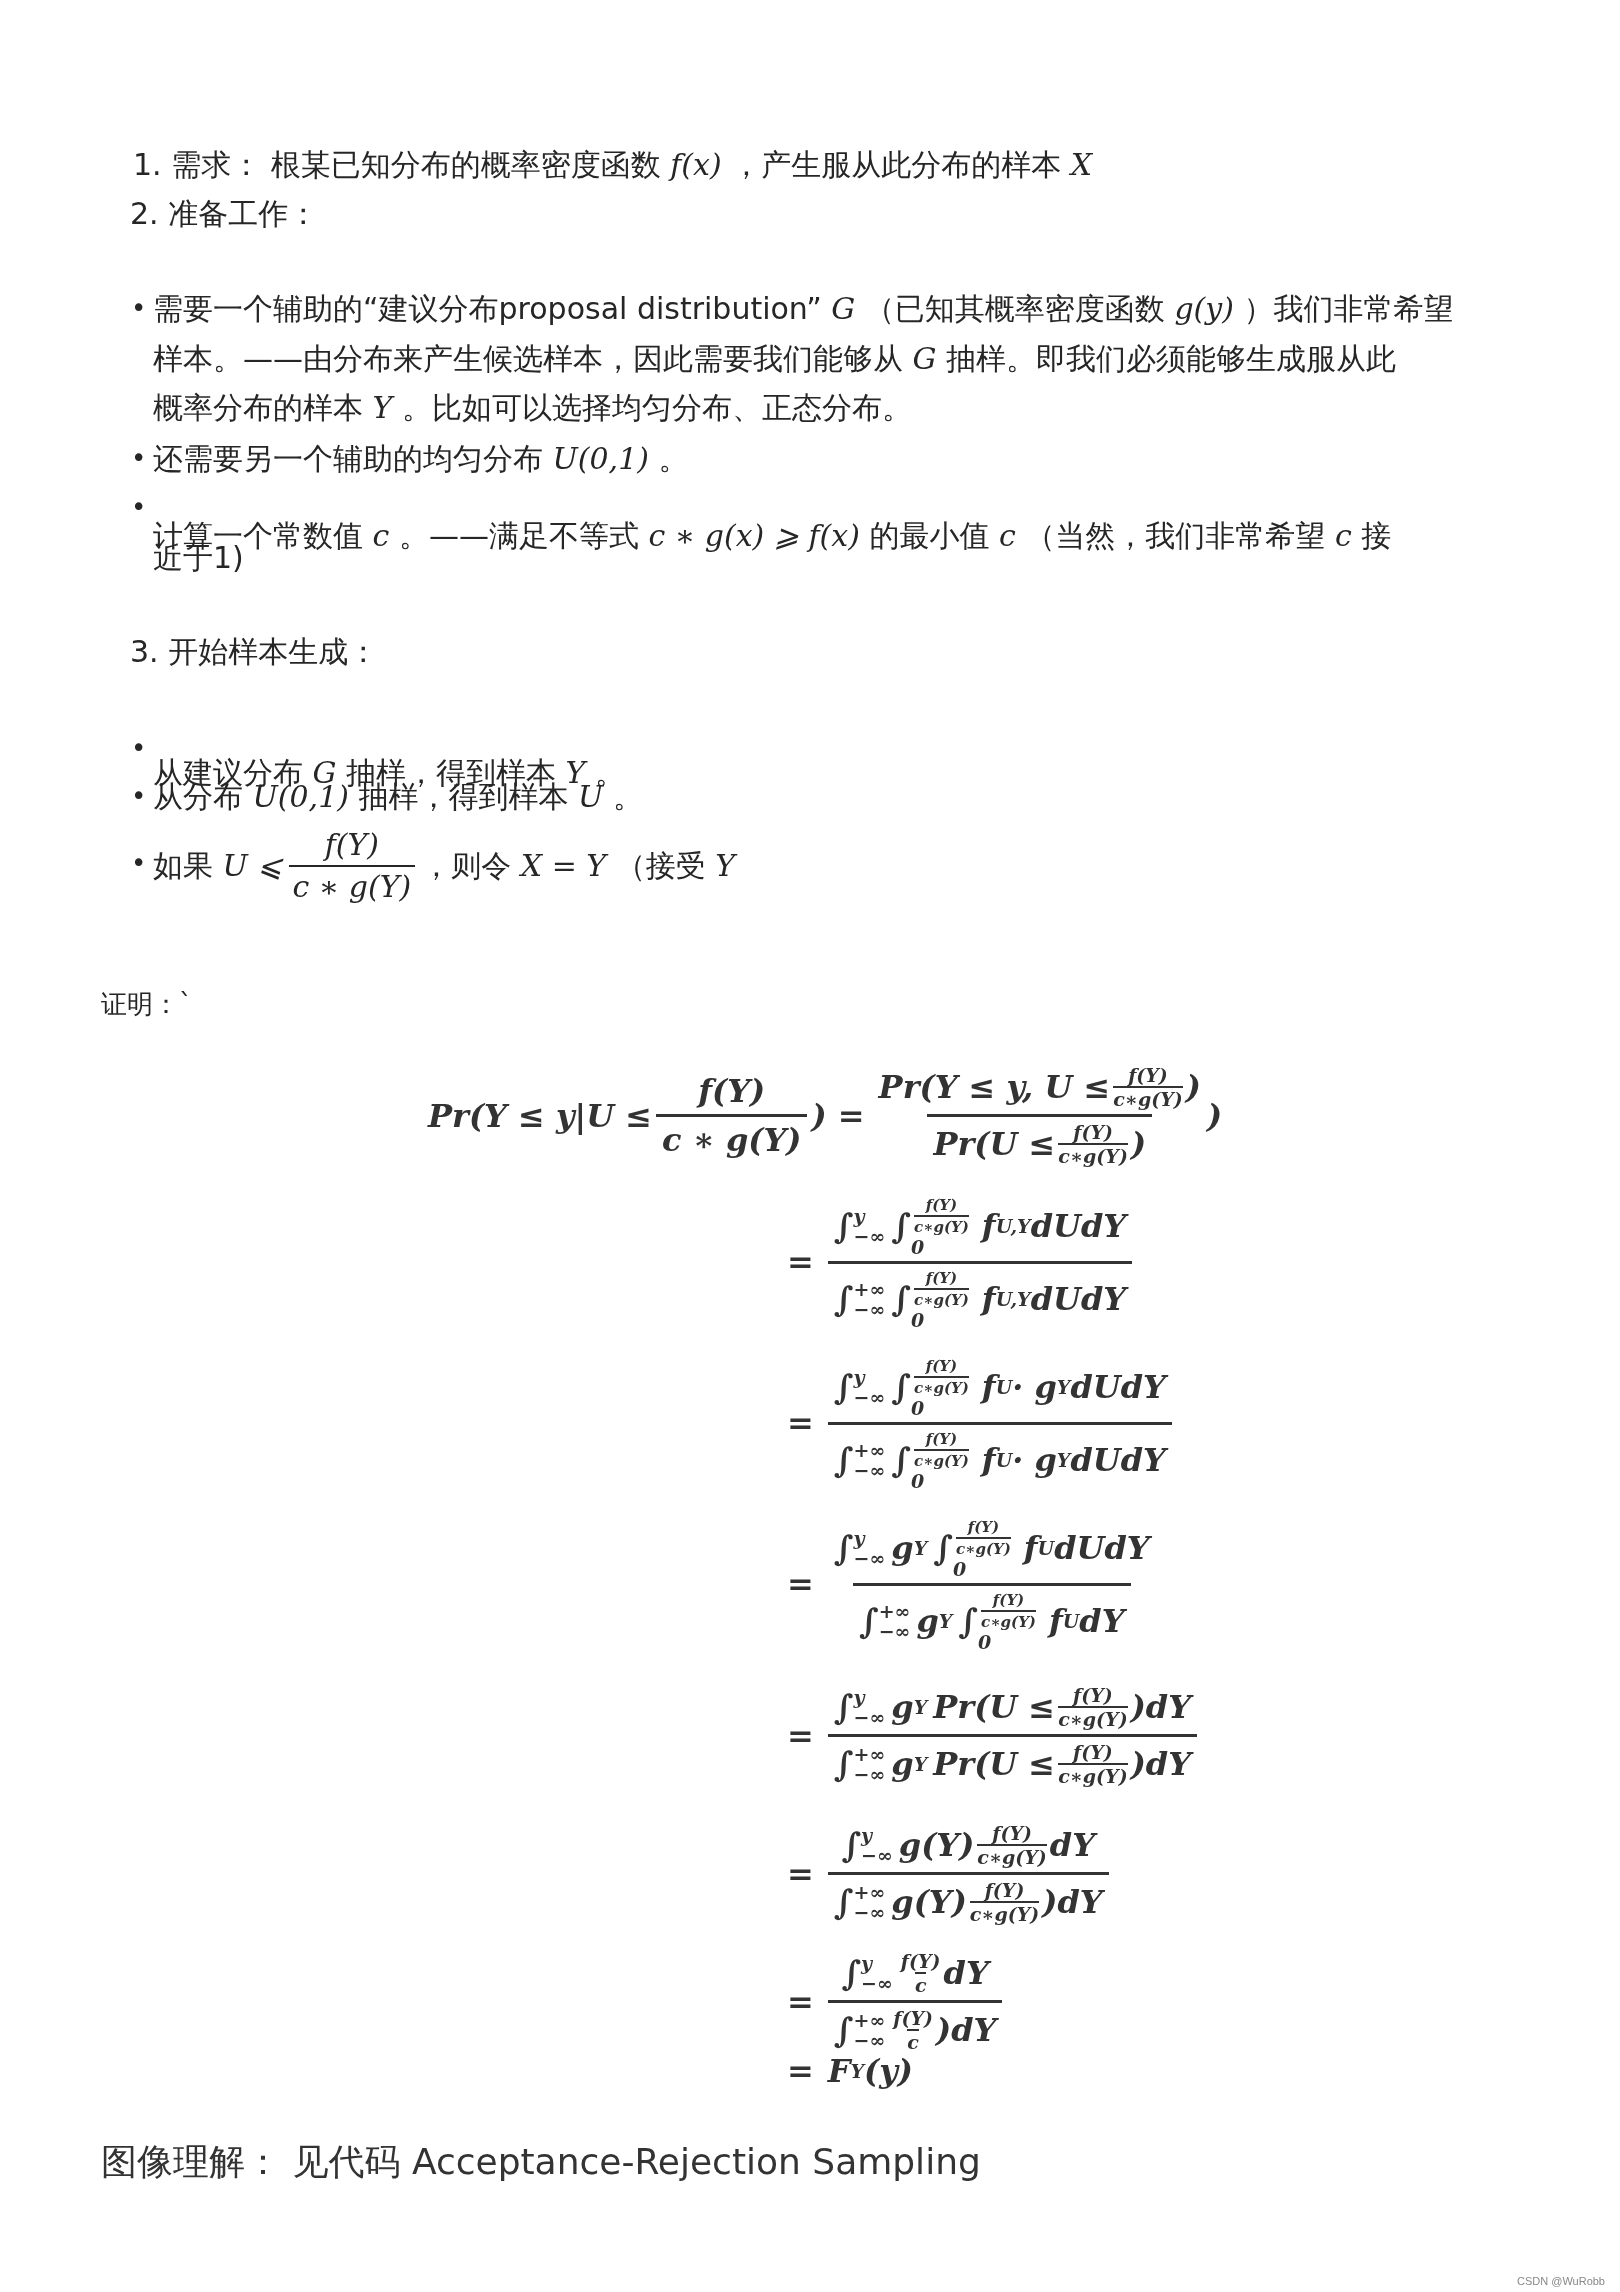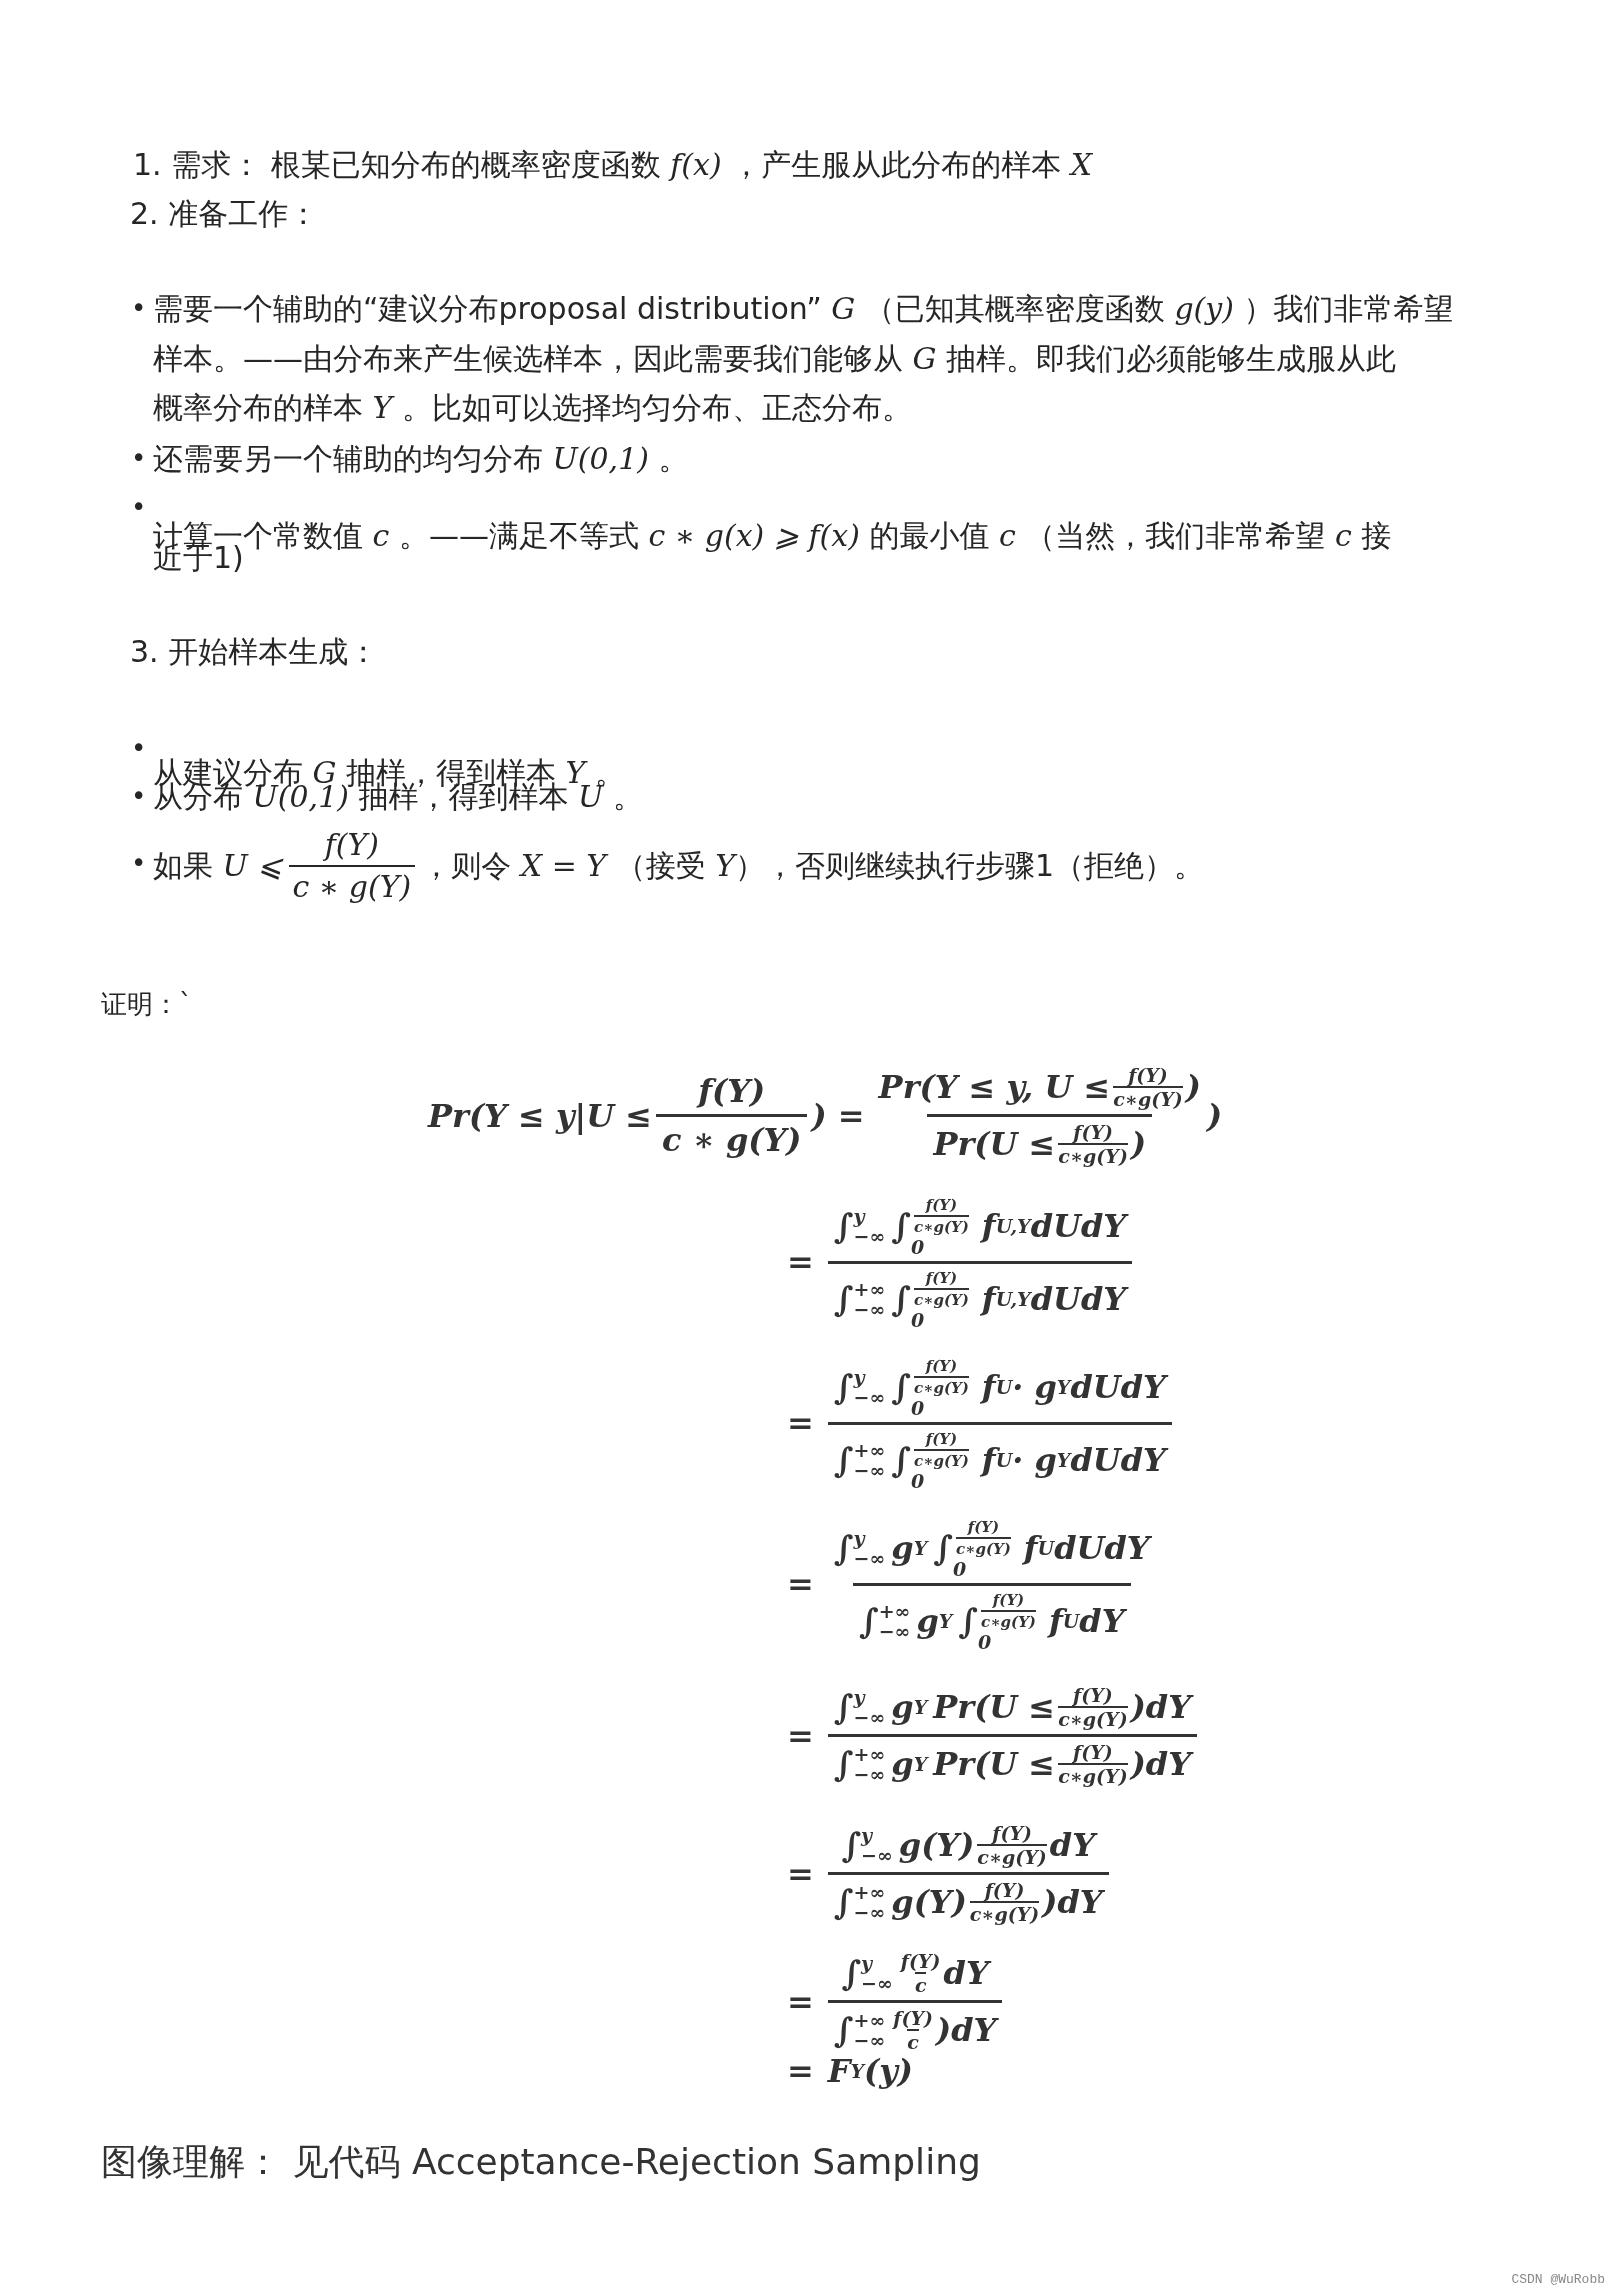--- a/index.html
+++ b/index.html
@@ -13,21 +13,21 @@
   .frac .den { border-top:2px solid #262626; padding:2px 4px 0; }
   .eq { position:absolute; font-family:"DejaVu Serif","Liberation Serif",serif; font-style:italic; font-weight:bold;
         color:#333; font-size:32px; white-space:nowrap; display:flex; align-items:center; }
   .ef { display:inline-flex; flex-direction:column; align-items:center; vertical-align:middle; }
   .ef > .n { padding:0 6px 4px; display:flex; align-items:center; }
   .ef > .d { border-top:3px solid #333; padding:4px 6px 0; display:flex; align-items:center; }
   .sf { display:inline-flex; flex-direction:column; align-items:center; font-size:19px; vertical-align:middle; margin:0 3px; }
   .sf > .d { border-top:2px solid #333; }
   .int { font-size:34px; }
   sub, sup { font-size:19px; }
-  .footer { position:absolute; right:16px; bottom:6px; font-size:13px; color:#888; font-family:Liberation Mono, monospace; }
+  .footer { position:absolute; right:16px; bottom:6px; font-size:11px; color:#888; font-family:Liberation Sans, sans-serif; }
 </style>
 </head>
 <body>
 
 <div class="ln" style="left:133px; top:147px;">
   <span>1.</span>
   <span>需求：</span>
   <span>根某已知分布的概率密度函数</span>
   <span class="m">f(x)</span>
   <span>，产生服从此分布的样本</span>
@@ -109,21 +109,20 @@
   <span>如果</span>&nbsp;
   <span class="m">U ⩽</span>
   <span class="frac m">
     <span class="num">f(Y)</span>
     <span class="den">c ∗ g(Y)</span>
   </span>
   <span>，则令</span>&nbsp;
   <span class="m">X = Y</span>&nbsp;
   <span>（接受</span>&nbsp;
   <span class="m">Y</span>
-  <span>），否则继续执行步骤1（拒绝）。</span>
 </div>
 
 <div class="ln" style="left:101px; top:986px; font-size:26px;">
   <span>证明：`</span>
 </div>
 
 <div class="eq" style="left:428px; top:1061px; height:109px;">
   <span>Pr(Y ≤ y|U ≤</span>
   <span class="ef" style="margin:0 4px;">
     <span class="n">f(Y)</span>

